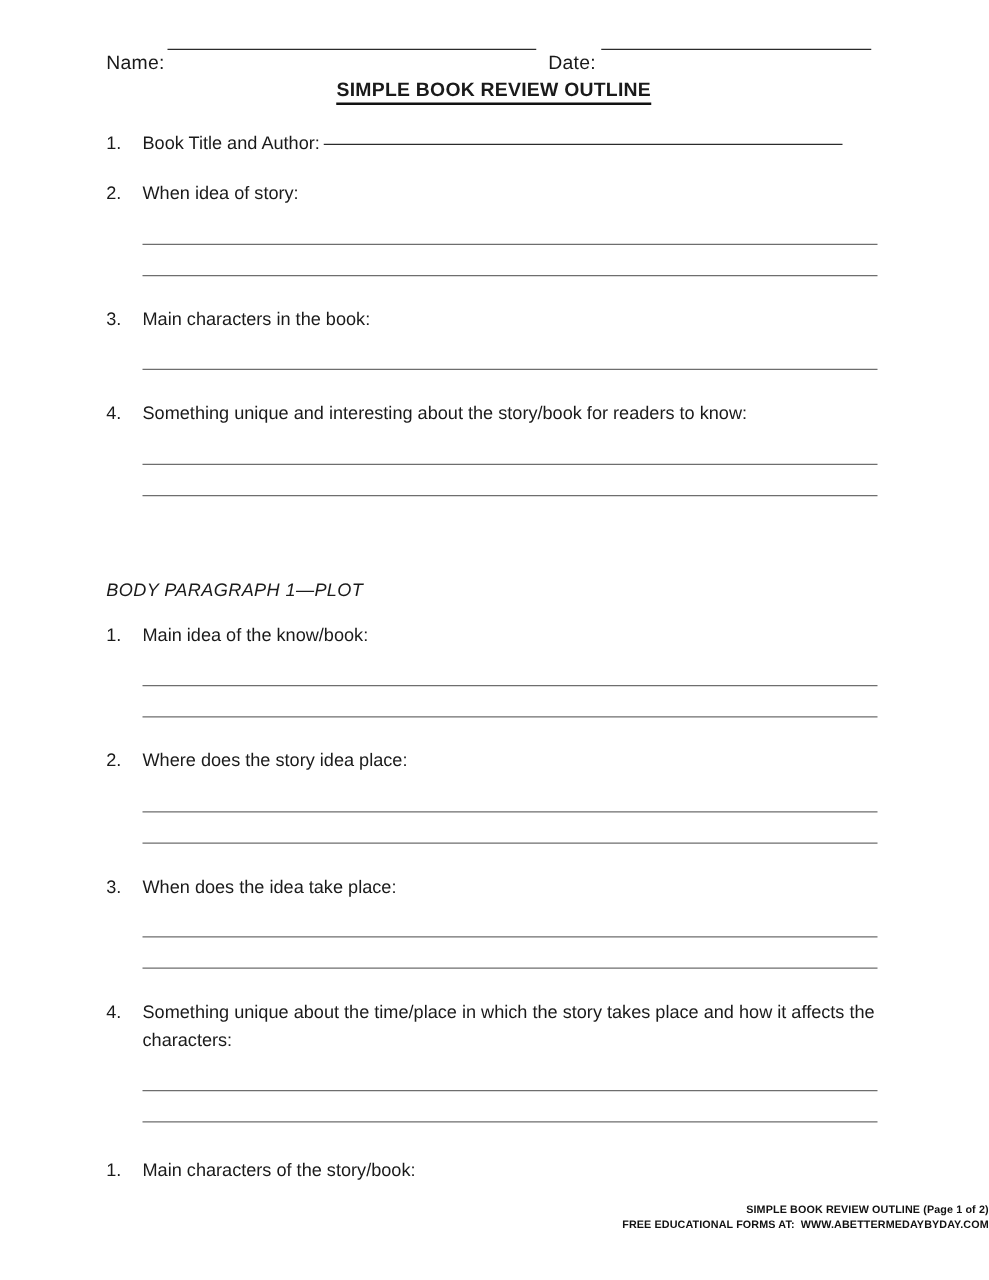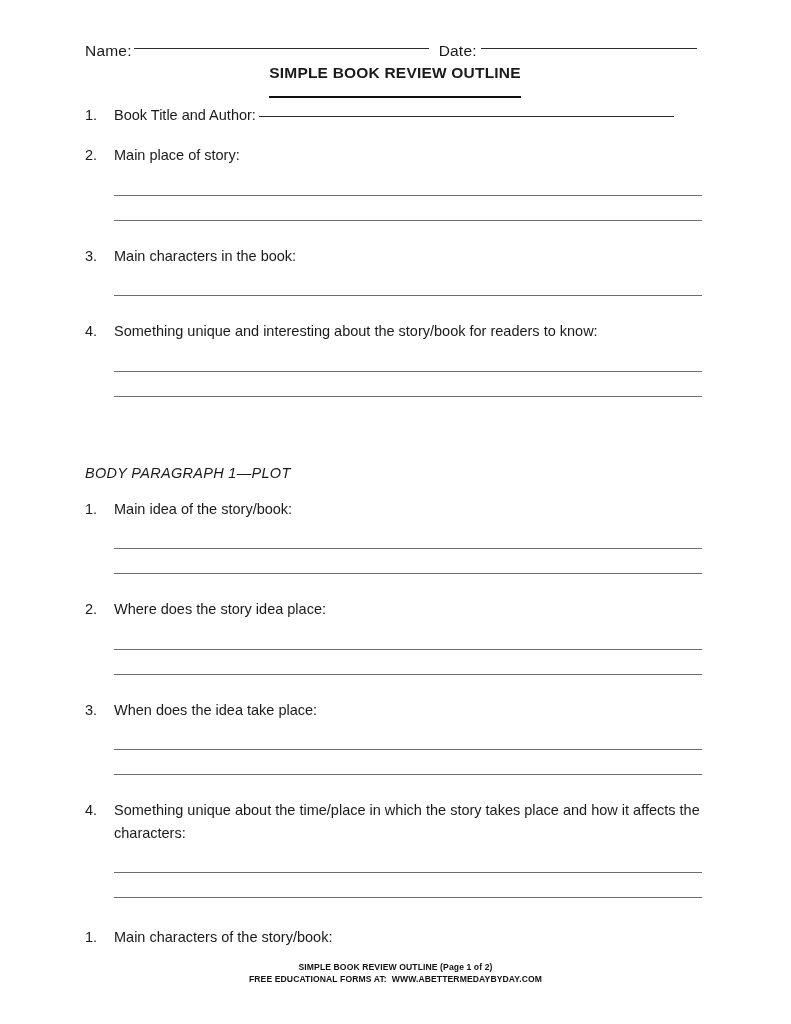--- a/index.html
+++ b/index.html
@@ -25,21 +25,21 @@
   .sheet {
     position: absolute;
     left: 85px;
     top: 0;
     width: 620px;
   }
 
   
   .name-date-row {
     display: flex;
-    align-items: center;
+    align-items: flex-start;
     position: absolute;
     left: 0;
     top: 42px;
     width: 620px;
     font-size: 15.5px;
   }
   .nd-label {
     white-space: pre;
     letter-spacing: 0.2px;
   }
@@ -59,21 +59,21 @@
     left: 0;
     top: 64px;
     width: 620px;
     text-align: center;
     font-size: 15.5px;
     font-weight: bold;
     letter-spacing: 0.2px;
   }
   .doc-title span {
     border-bottom: 2px solid #111;
-    padding-bottom: 15px;
+    padding-bottom: 1px;
   }
 
   
   .body-flow {
     position: absolute;
     left: 0;
     top: 104px;
     width: 620px;
   }
 
@@ -130,21 +130,21 @@
     left: 0;
     top: 961px;
     width: 791px;
     text-align: center;
     font-size: 8.6px;
     font-weight: bold;
     line-height: 1.45;
     letter-spacing: 0.1px;
     color: #111;
   }
-  .footer div { white-space: pre; }
+  .footer div { white-space: pre; text-align: right; }
 </style>
 </head>
 <body>
 
 <div class="page">
   <div class="sheet">
 
     <div class="name-date-row">
       <span class="nd-label">Name:</span>
       <span class="nd-rule name"></span>
@@ -158,21 +158,21 @@
     </div>
 
     <div class="body-flow" id="body-flow">
         <div class="qitem">
           <span class="qnum">1.</span>
           <span class="qtext"><span>Book Title and Author:</span><span class="inline-rule"></span></span>
         </div>
         <div class="gap-18"></div>
         <div class="qitem">
           <span class="qnum">2.</span>
-          <span class="qtext"><span>Main place of story:</span></span>
+          <span class="qtext"><span>When idea of story:</span></span>
         </div>
         <div class="answer-lines">
           <div class="gap-28"></div>
           <div class="answer-line"></div>
           <div class="gap-24"></div>
           <div class="answer-line"></div>
         </div>
         <div class="gap-24"></div>
         <div class="qitem">
           <span class="qnum">3.</span>
@@ -190,21 +190,21 @@
         <div class="answer-lines">
           <div class="gap-28"></div>
           <div class="answer-line"></div>
           <div class="gap-24"></div>
           <div class="answer-line"></div>
         </div>
         <div class="gap-28"></div>
         <div class="section-heading spaced-before">BODY PARAGRAPH 1—PLOT</div>
         <div class="qitem">
           <span class="qnum">1.</span>
-          <span class="qtext"><span>Main idea of the story/book:</span></span>
+          <span class="qtext"><span>Main idea of the know/book:</span></span>
         </div>
         <div class="answer-lines">
           <div class="gap-28"></div>
           <div class="answer-line"></div>
           <div class="gap-24"></div>
           <div class="answer-line"></div>
         </div>
         <div class="gap-24"></div>
         <div class="qitem">
           <span class="qnum">2.</span>

